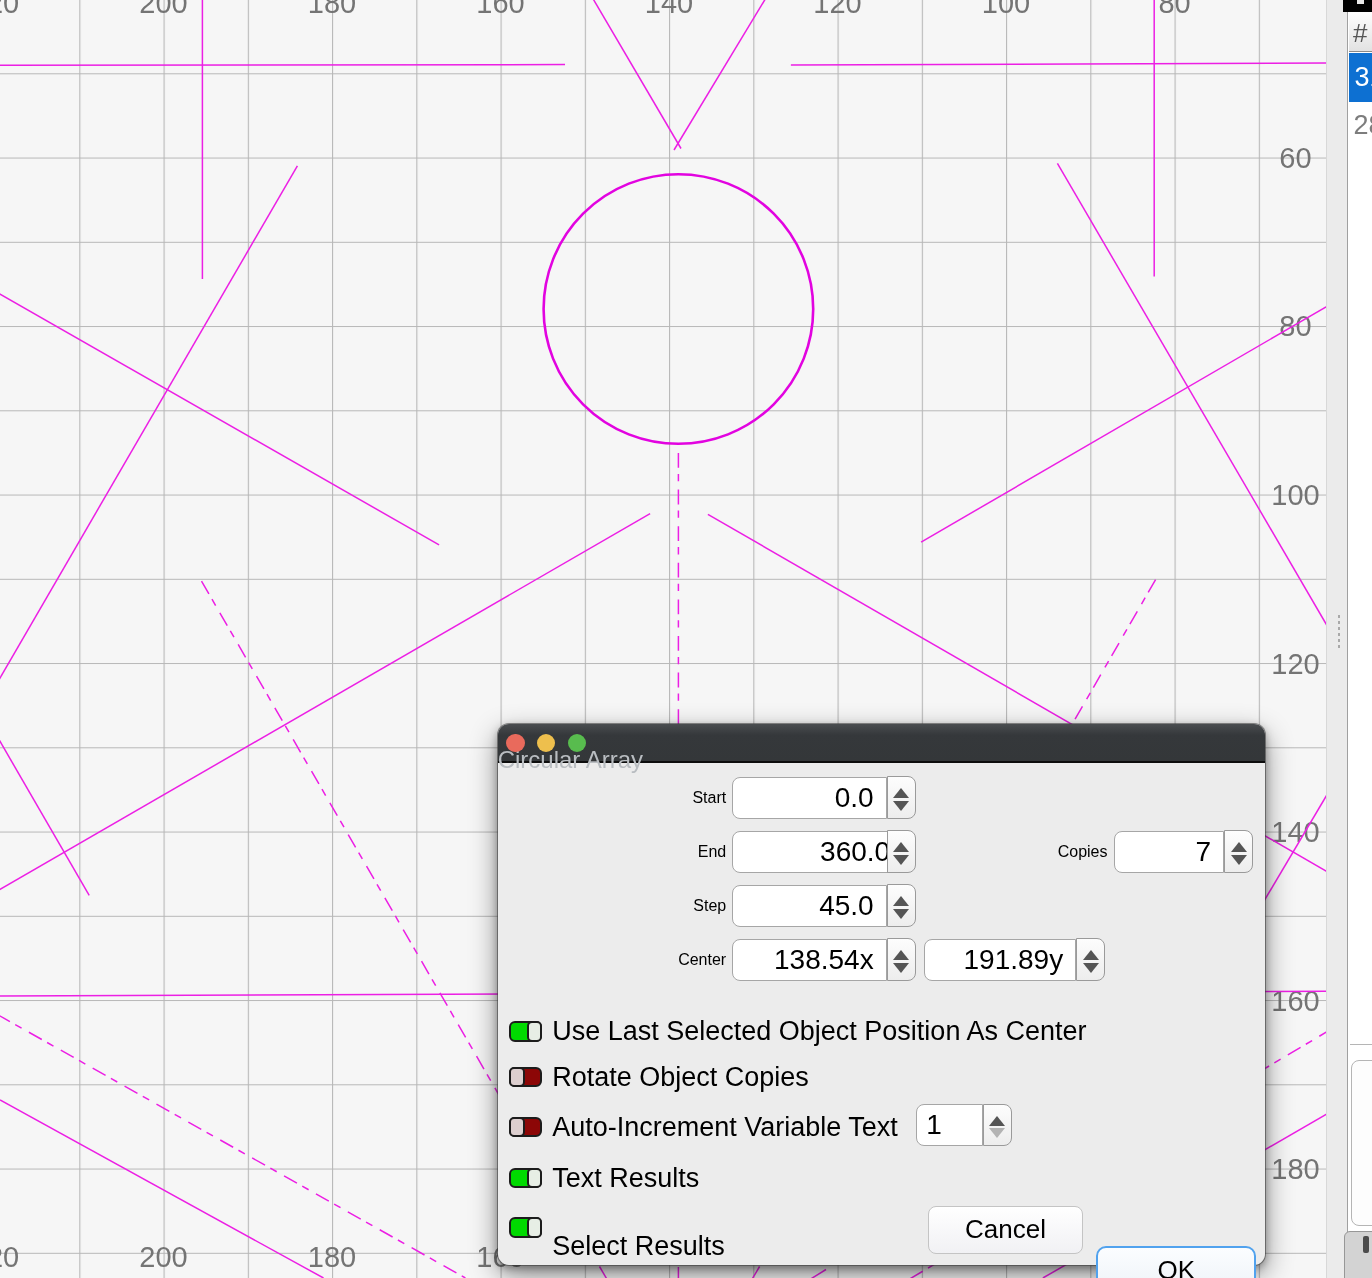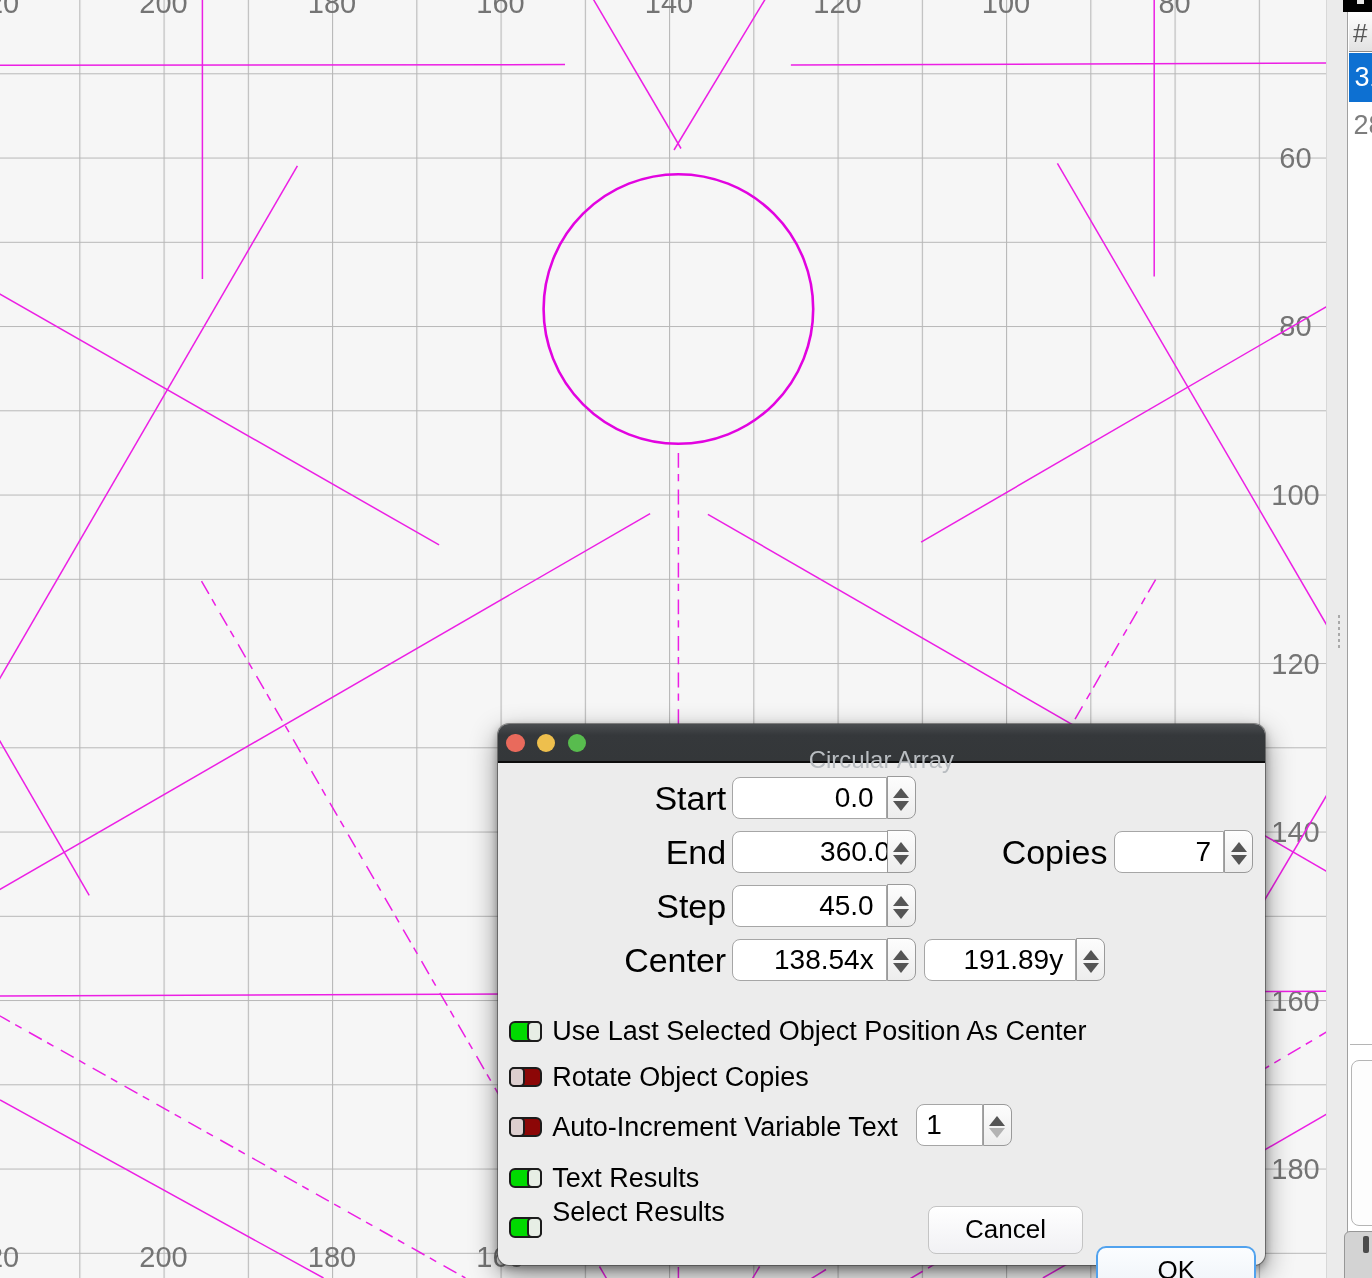--- a/index.html
+++ b/index.html
@@ -22,28 +22,28 @@
   #dots{position:absolute;left:1337.5px;top:615px;width:3px;height:36px;}
   #dots i{display:block;width:2.6px;height:2.6px;background:#a9a9a9;margin-bottom:3.4px;}
 
   
   #dlg{position:absolute;left:497.7px;top:724.4px;width:767.4px;height:540.8px;
      background:#ececec;border-radius:11px;
      box-shadow:0 0 0 1px rgba(60,60,60,0.55), 0 10px 28px rgba(0,0,0,0.45), 0 3px 8px rgba(0,0,0,0.35);}
   #titlebar{position:absolute;left:0;top:0;width:100%;height:39px;box-sizing:border-box;
      background:linear-gradient(#4a4d50,#35383b 30%,#343739);border-bottom:2.6px solid #0d0d0d;
      border-radius:11px 11px 0 0;}
-  #title{position:absolute;left:0;top:17px;width:100%;height:36px;text-align:center;
+  #title{position:absolute;left:0;top:17px;width:100%;height:36px;
      color:#b9bdc1;font-size:24px;line-height:37px;}
   .tl{position:absolute;top:9.2px;width:18.3px;height:18.3px;border-radius:50%;}
   #tlr{left:8.8px;background:#e96a5c;}
   #tly{left:39.5px;background:#eebf4d;}
   #tlg{left:70.2px;background:#58bc4e;}
 
-  .lbl{position:absolute;color:#000;font-size:34px;line-height:26px;white-space:nowrap;}
+  .lbl{position:absolute;color:#000;font-size:16px;line-height:26px;white-space:nowrap;}
   .lbl.l{font-size:27px;}
   .r{transform:translate(-100%,-50%);}
   .l{transform:translate(0,-50%);}
   .field{position:absolute;background:#fff;border:1.5px solid #a6a6a6;
      font-size:26px;color:#000;white-space:nowrap;box-sizing:border-box;padding-left:40px;}
   .fv{position:absolute;top:50%;transform:translateY(-50%);right:12px;font-size:28px;}
   .fvl{position:absolute;top:50%;transform:translateY(-50%);left:9px;font-size:28px;}
   .stepper{position:absolute;width:29px;height:43px;background:linear-gradient(#fdfdfd,#ededed);
      border:1.8px solid #9a9a9a;border-radius:0 8px 8px 0;box-sizing:border-box;}
   .stepper .up{position:absolute;left:50%;top:10.5px;transform:translateX(-50%);
@@ -235,17 +235,17 @@
     </div>
 
   <div class="tog on" style="left:11.5px;top:443.6px;">
       <span class="knob"></span>
     </div>
   <div class="lbl l" style="left:54.5px;top:453.8px;">Text Results</div>
 
   <div class="tog on" style="left:11.5px;top:492.8px;">
       <span class="knob"></span>
     </div>
-  <div class="lbl l" style="left:54.5px;top:488px;">Select Results</div>
+  <div class="lbl l" style="left:54.5px;top:522px;">Select Results</div>
 
   <div class="btn" style="left:430.5px;top:481.7px;width:154.5px;">Cancel</div>
   <div class="btn" id="okbtn" style="left:598.8px;top:481.7px;width:159.8px;">OK</div>
 </div>
 
 </body></html>

